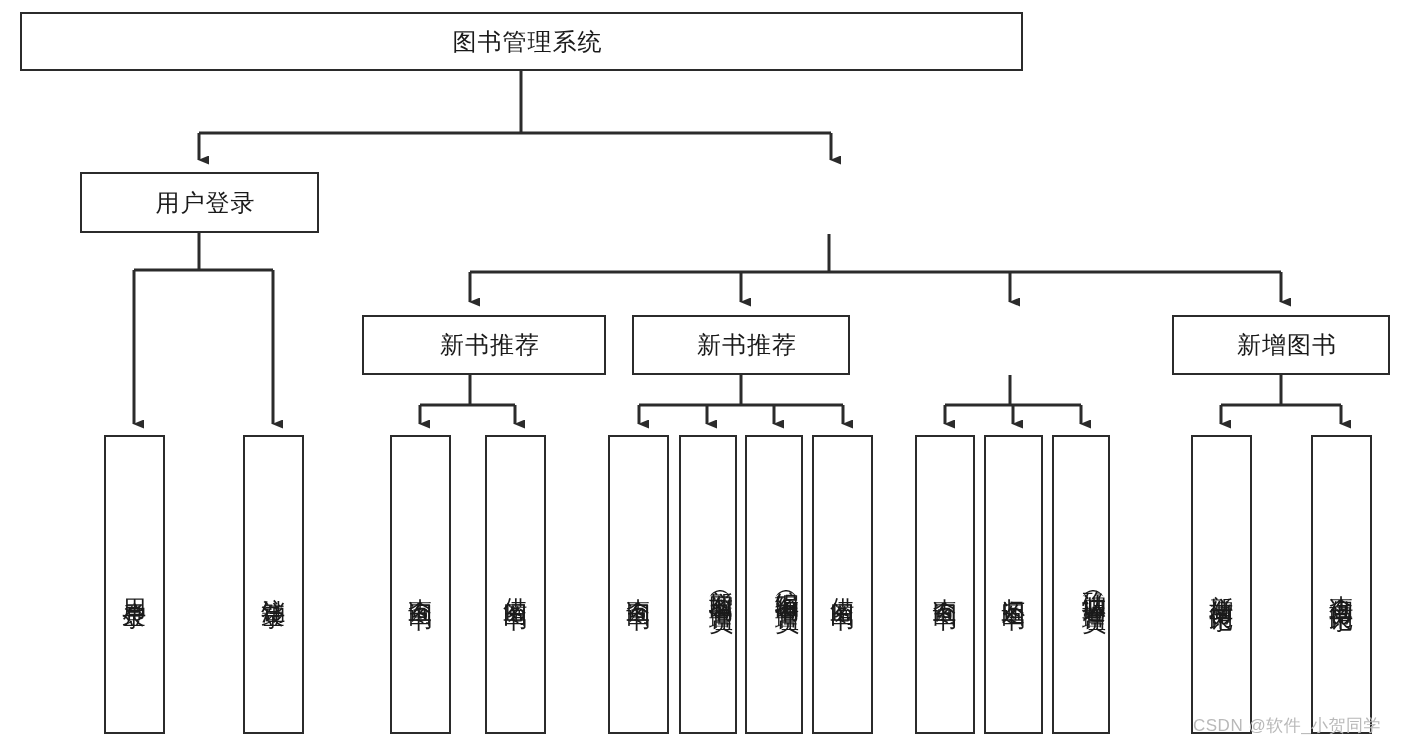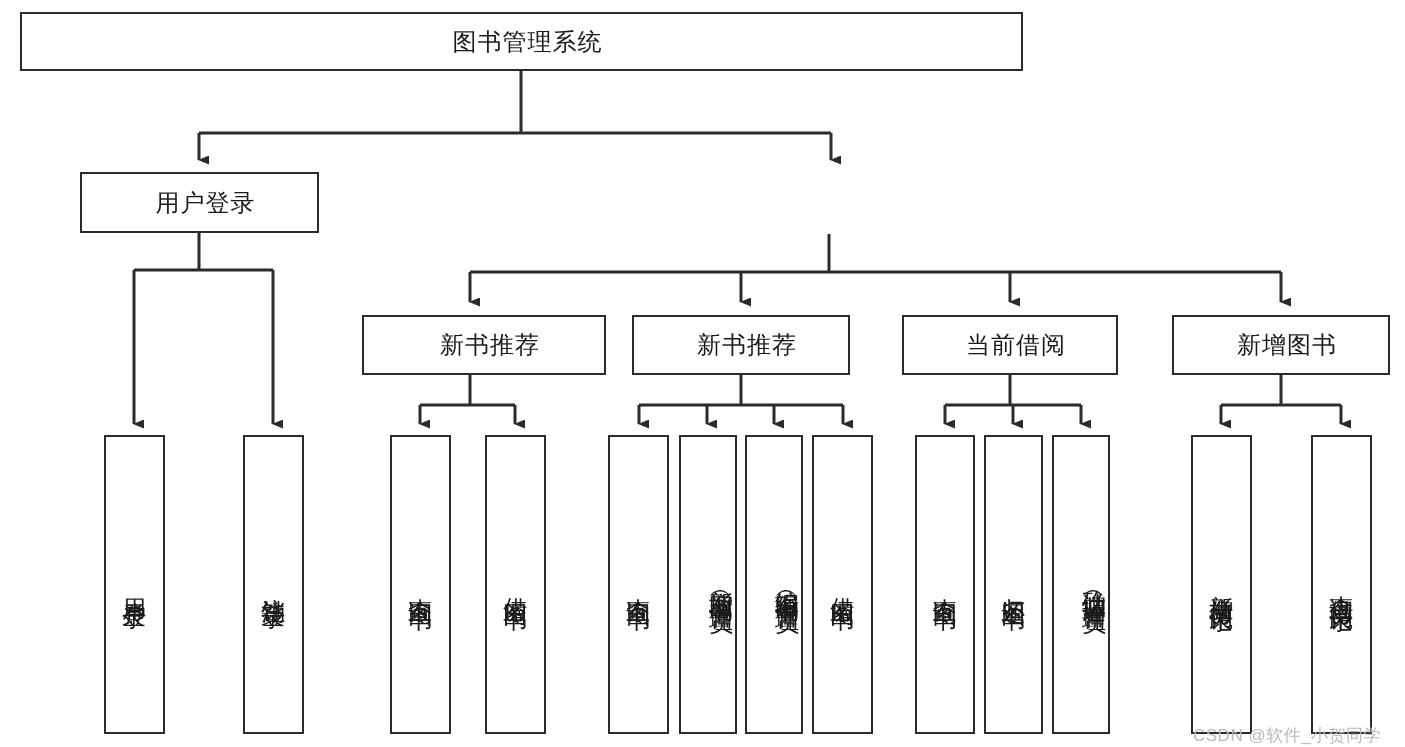--- a/index.html
+++ b/index.html
@@ -62,21 +62,20 @@
   }
   #watermark {
     position: absolute;
     left: 1193px;
     top: 714px;
     font-size: 17px;
     color: #b9b9b9;
     white-space: nowrap;
     letter-spacing: 0.5px;
     font-family: "Liberation Sans", "DejaVu Sans", sans-serif;
-    margin-top: 10px;
   }
 </style>
 </head>
 <body>
 
 <div id="diagram-root">
 
   <svg class="connectors" viewBox="0 0 1405 747" xmlns="http://www.w3.org/2000/svg">
     <defs>
       <marker id="arrow" markerWidth="9" markerHeight="11" refX="4.5" refY="10" orient="auto" markerUnits="userSpaceOnUse">
@@ -134,23 +133,20 @@
   <div class="node horiz" style="left:80px; top:172px; width:239px; height:61px;">
     <span class="label">用户登录</span>
   </div>
 
   <div class="node horiz" style="left:362px; top:315px; width:244px; height:60px;">
     <span class="label">新书推荐</span>
   </div>
   <div class="node horiz" style="left:632px; top:315px; width:218px; height:60px;">
     <span class="label">新书推荐</span>
   </div>
-  <div class="node horiz" style="left:902px; top:315px; width:216px; height:60px;">
-    <span class="label">当前借阅</span>
-  </div>
   <div class="node horiz" style="left:1172px; top:315px; width:218px; height:60px;">
     <span class="label">新增图书</span>
   </div>
 
   <div class="node vert centered" style="left:104px; top:435px; width:61px; height:299px;">
     <span class="label">用户登录</span>
   </div>
   <div class="node vert centered" style="left:243px; top:435px; width:61px; height:299px;">
     <span class="label">注销登录</span>
   </div>

